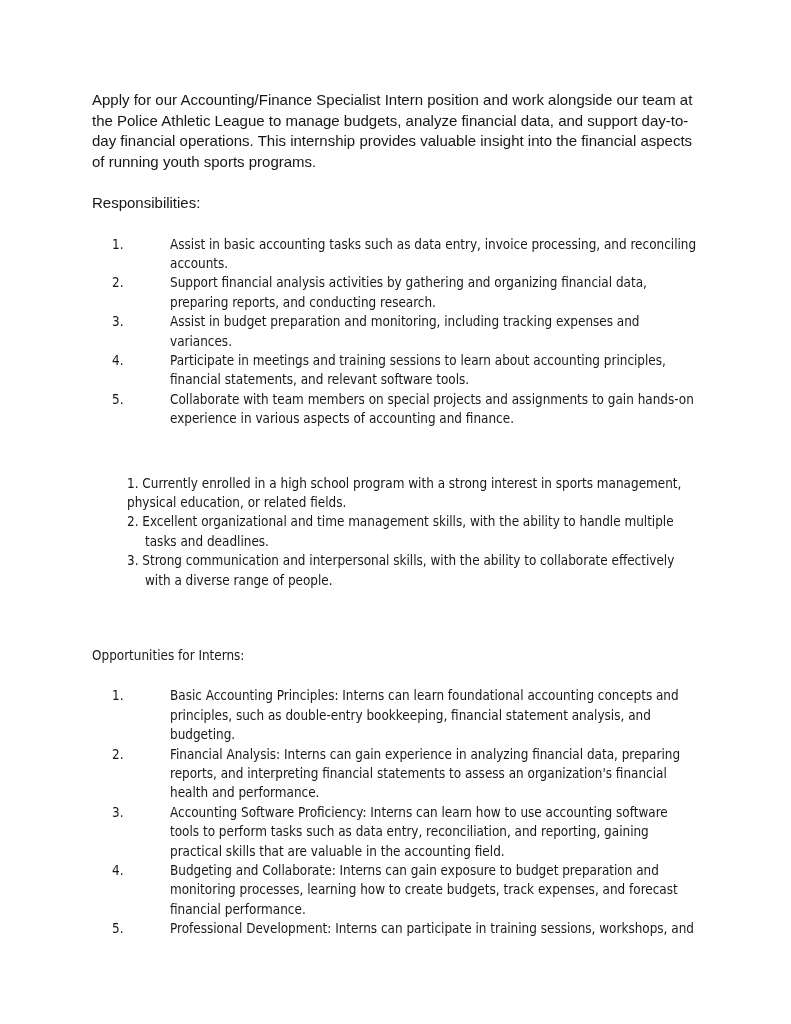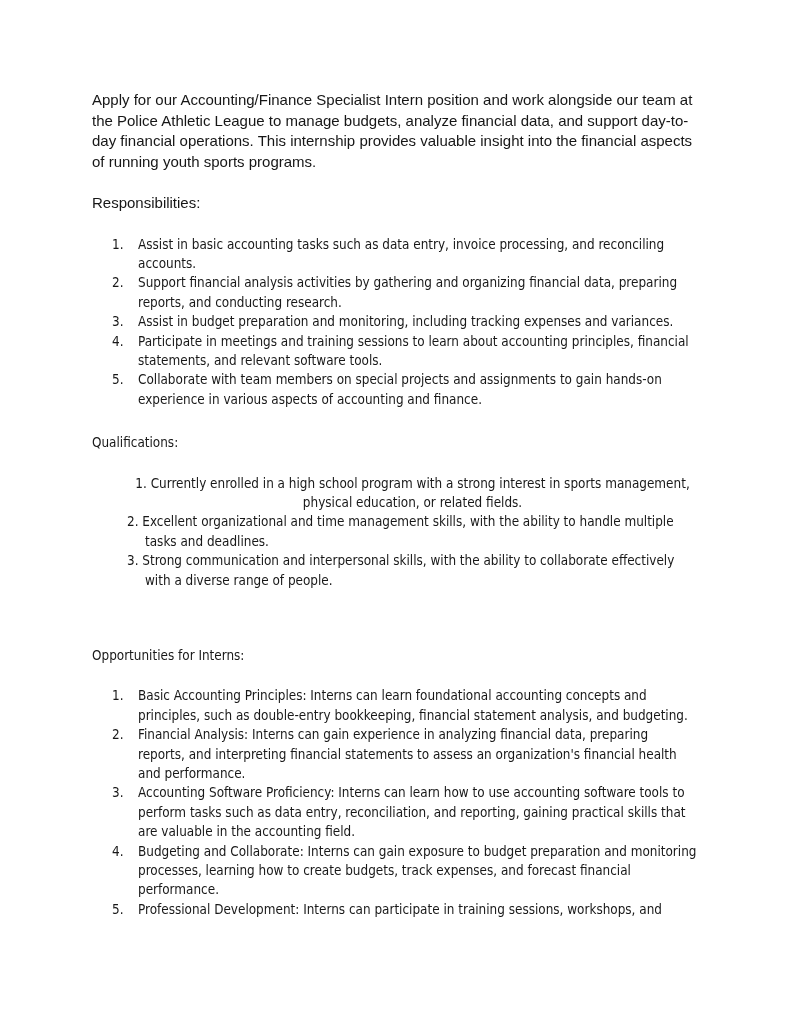--- a/index.html
+++ b/index.html
@@ -62,37 +62,37 @@
     padding-left: 46px;
     margin: 0;
   }
   .num-list > li .marker {
     position: absolute;
     left: 20px;
     top: 0;
   }
   .num-list > li .body {
     display: block;
+    margin-left: 32px;
   }
 
   
   .manual-list {
     margin: 0;
     padding: 0;
     list-style: none;
     padding-left: 35px;
   }
   .manual-list > li {
     margin: 0;
     text-indent: 0;
   }
   .manual-list > li.wrap-flush {
     padding-left: 0;
     text-indent: 0;
-    text-align: center;
   }
   .manual-list > li.wrap-indent {
     padding-left: 18px;
     text-indent: -18px;
   }
   .manual-list > li .num {
     white-space: pre;
   }
 </style>
 </head>
@@ -129,21 +129,20 @@
         <span class="body">Participate in meetings and training sessions to learn about accounting principles, financial statements, and relevant software tools.</span>
       </li>
       <li>
         <span class="marker">5.</span>
         <span class="body">Collaborate with team members on special projects and assignments to gain hands-on experience in various aspects of accounting and finance.</span>
       </li>
     </ol>
 
     <div class="gap-med"></div>
 
-    <p class="section-heading narrow">Qualifications:</p>
 
     <div class="gap-after-heading"></div>
 
     <ul class="manual-list narrow">
       <li class="wrap-flush">
         <span class="num">1. </span><span>Currently enrolled in a high school program with a strong interest in sports management, physical education, or related fields.</span>
       </li>
       <li class="wrap-indent">
         <span class="num">2. </span><span>Excellent organizational and time management skills, with the ability to handle multiple tasks and deadlines.</span>
       </li>

